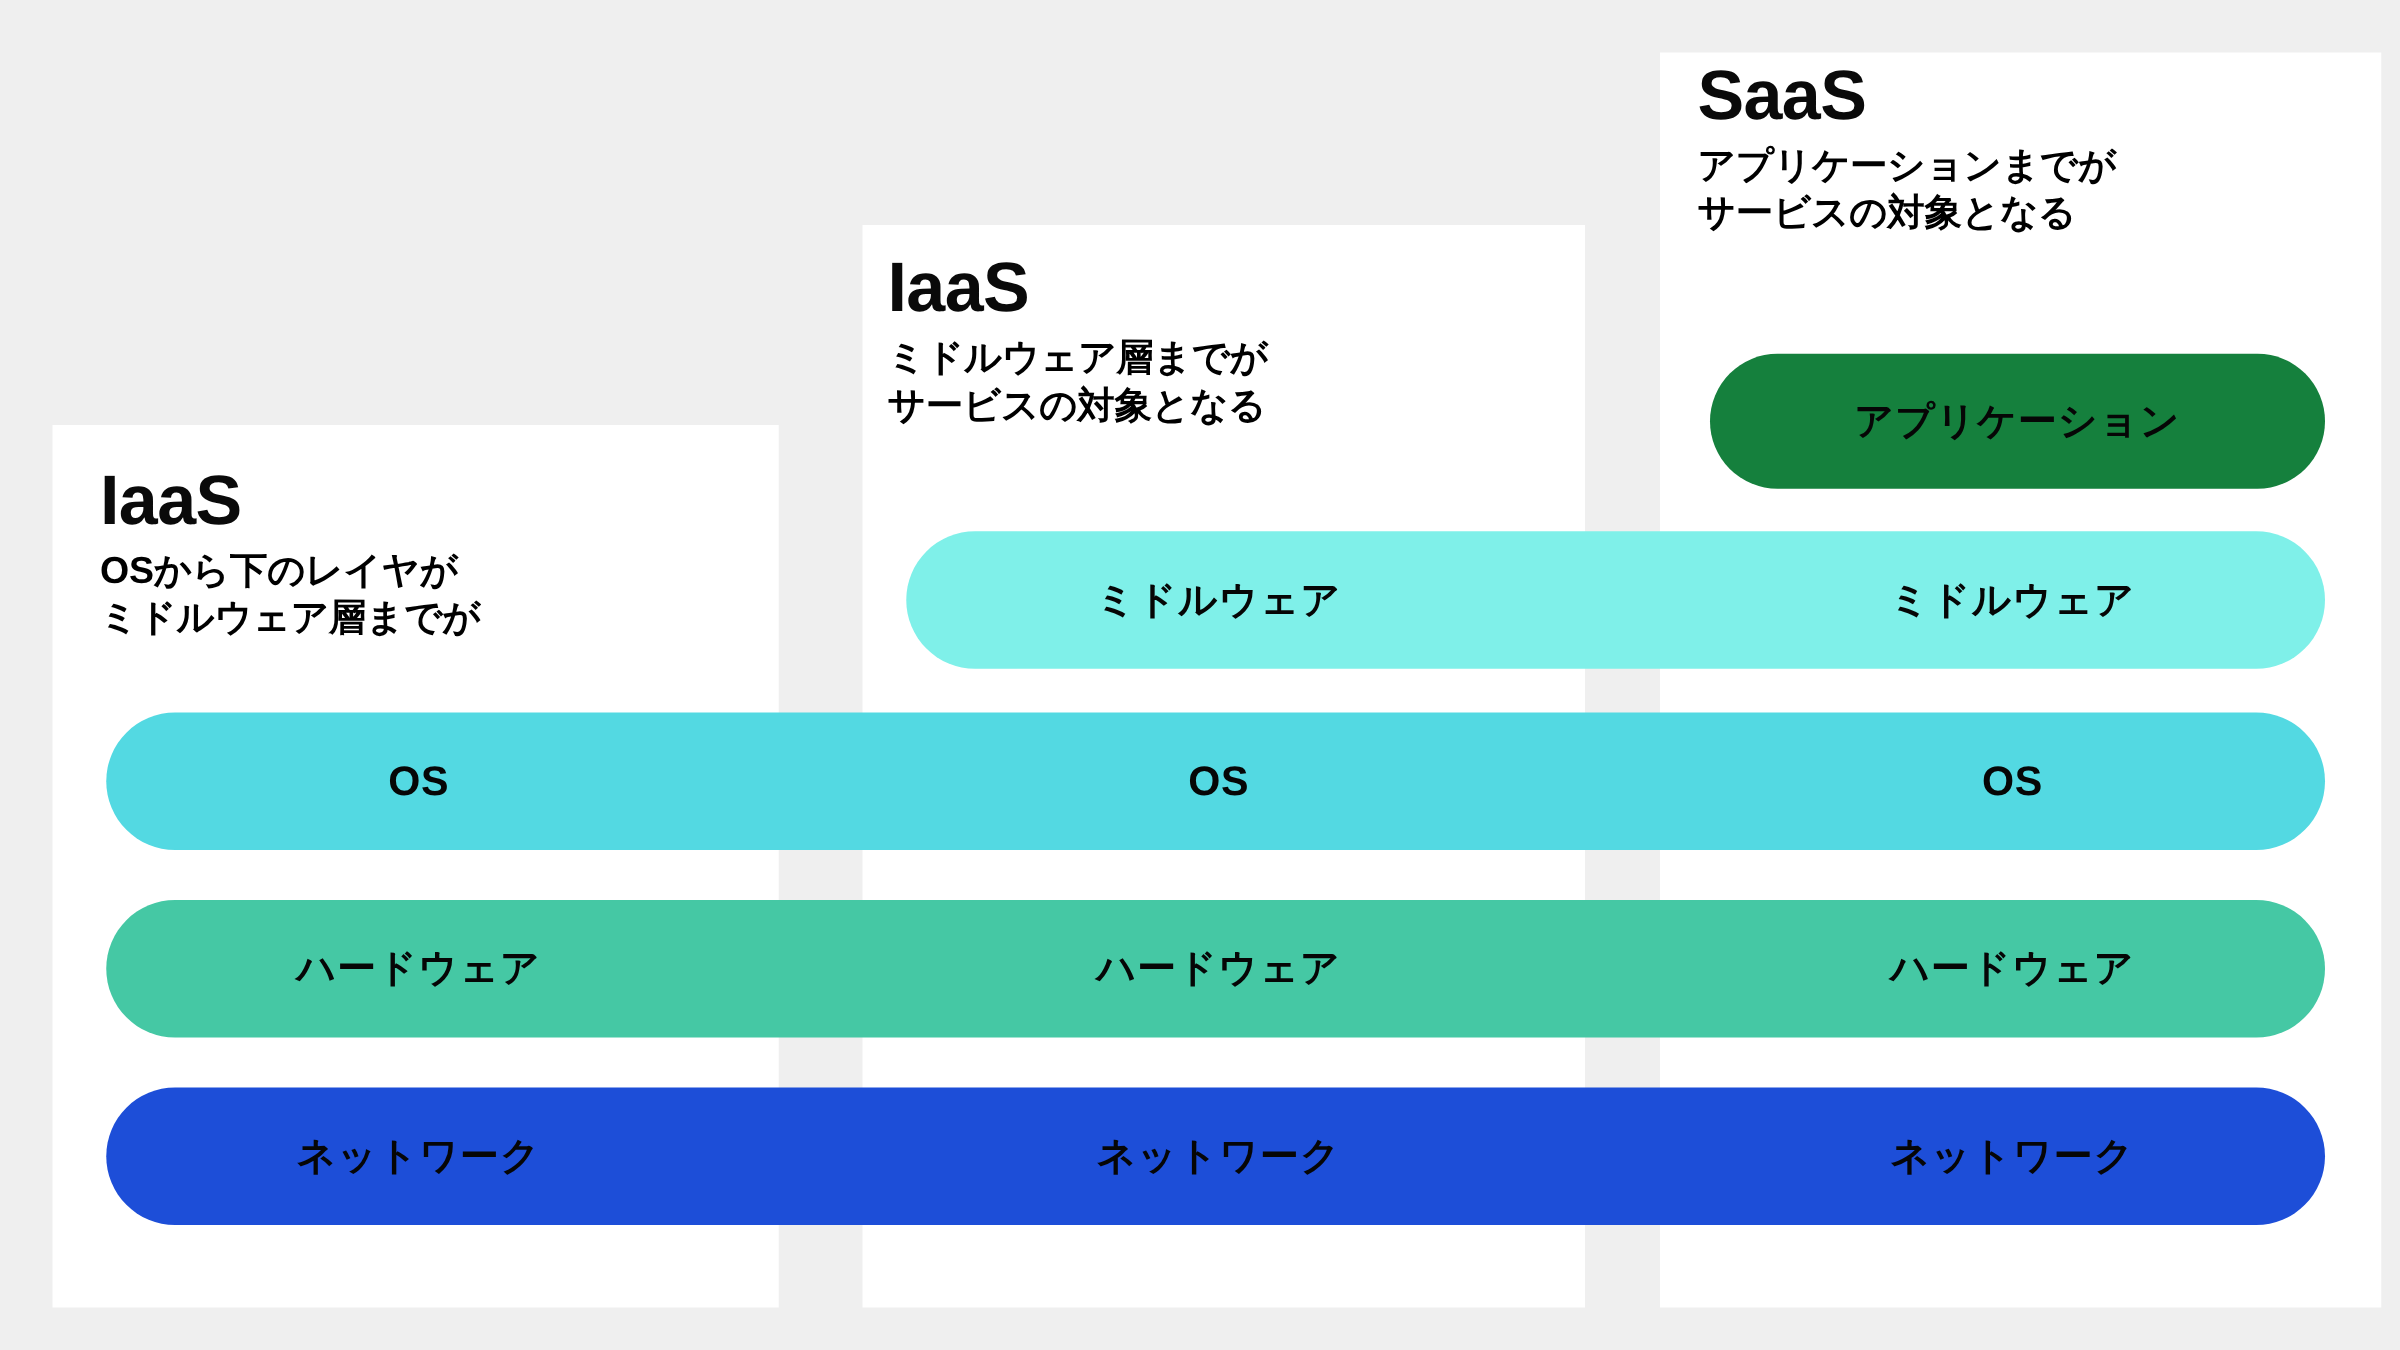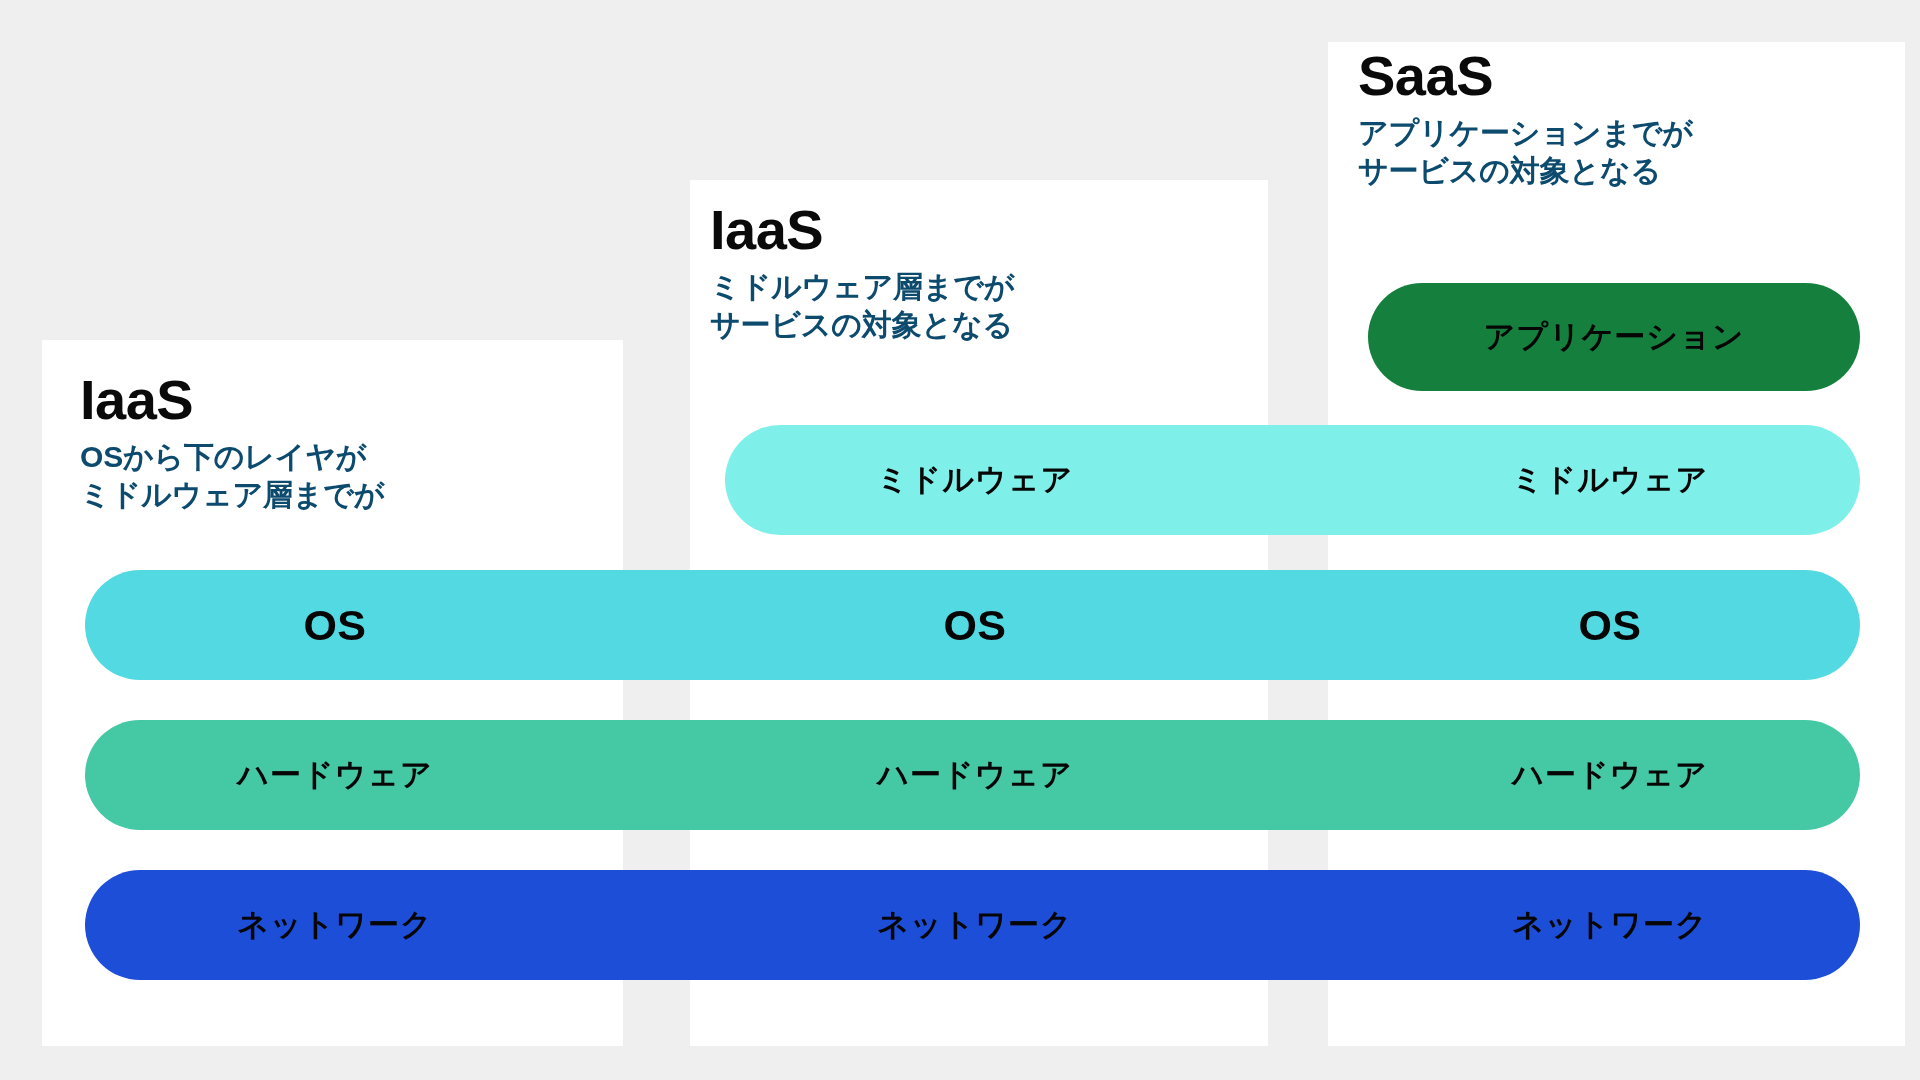--- a/index.html
+++ b/index.html
@@ -39,21 +39,21 @@
     font-weight: bold;
     color: #0a0a0a;
     line-height: 1.0;
     letter-spacing: -0.5px;
     margin: 0 0 10px 0;
     white-space: nowrap;
   }
   .panel-desc {
     font-size: 30px;
     font-weight: bold;
-    color: #0c4a6e;
+    color: #000000;
     line-height: 1.28;
     white-space: pre-line;
     letter-spacing: -0.2px;
   }
   #head-iaas { left: 80px;   top: 360px; margin-top: 12px; }
   #head-paas { left: 710px;  top: 202px; }
   #head-saas { left: 1358px; top: 48px;  }
 
   
   .bar {
@@ -70,21 +70,21 @@
     align-items: center;
     justify-content: center;
     font-size: 31px;
     font-weight: bold;
     color: #060606;
     letter-spacing: 1px;
     white-space: nowrap;
     z-index: 5;
   }
   .bar-label.latin {
-    font-size: 43px;
+    font-size: 33px;
     letter-spacing: 0.5px;
   }
 
   #bar-application { left: 1368px; top: 283px; width: 492px;  height: 108px; }
   #bar-middleware  { left: 725px;  top: 425px; width: 1135px; height: 110px; }
   #bar-os          { left: 85px;   top: 570px; width: 1775px; height: 110px; }
   #bar-hardware    { left: 85px;   top: 720px; width: 1775px; height: 110px; }
   #bar-network     { left: 85px;   top: 870px; width: 1775px; height: 110px; }
 
   

